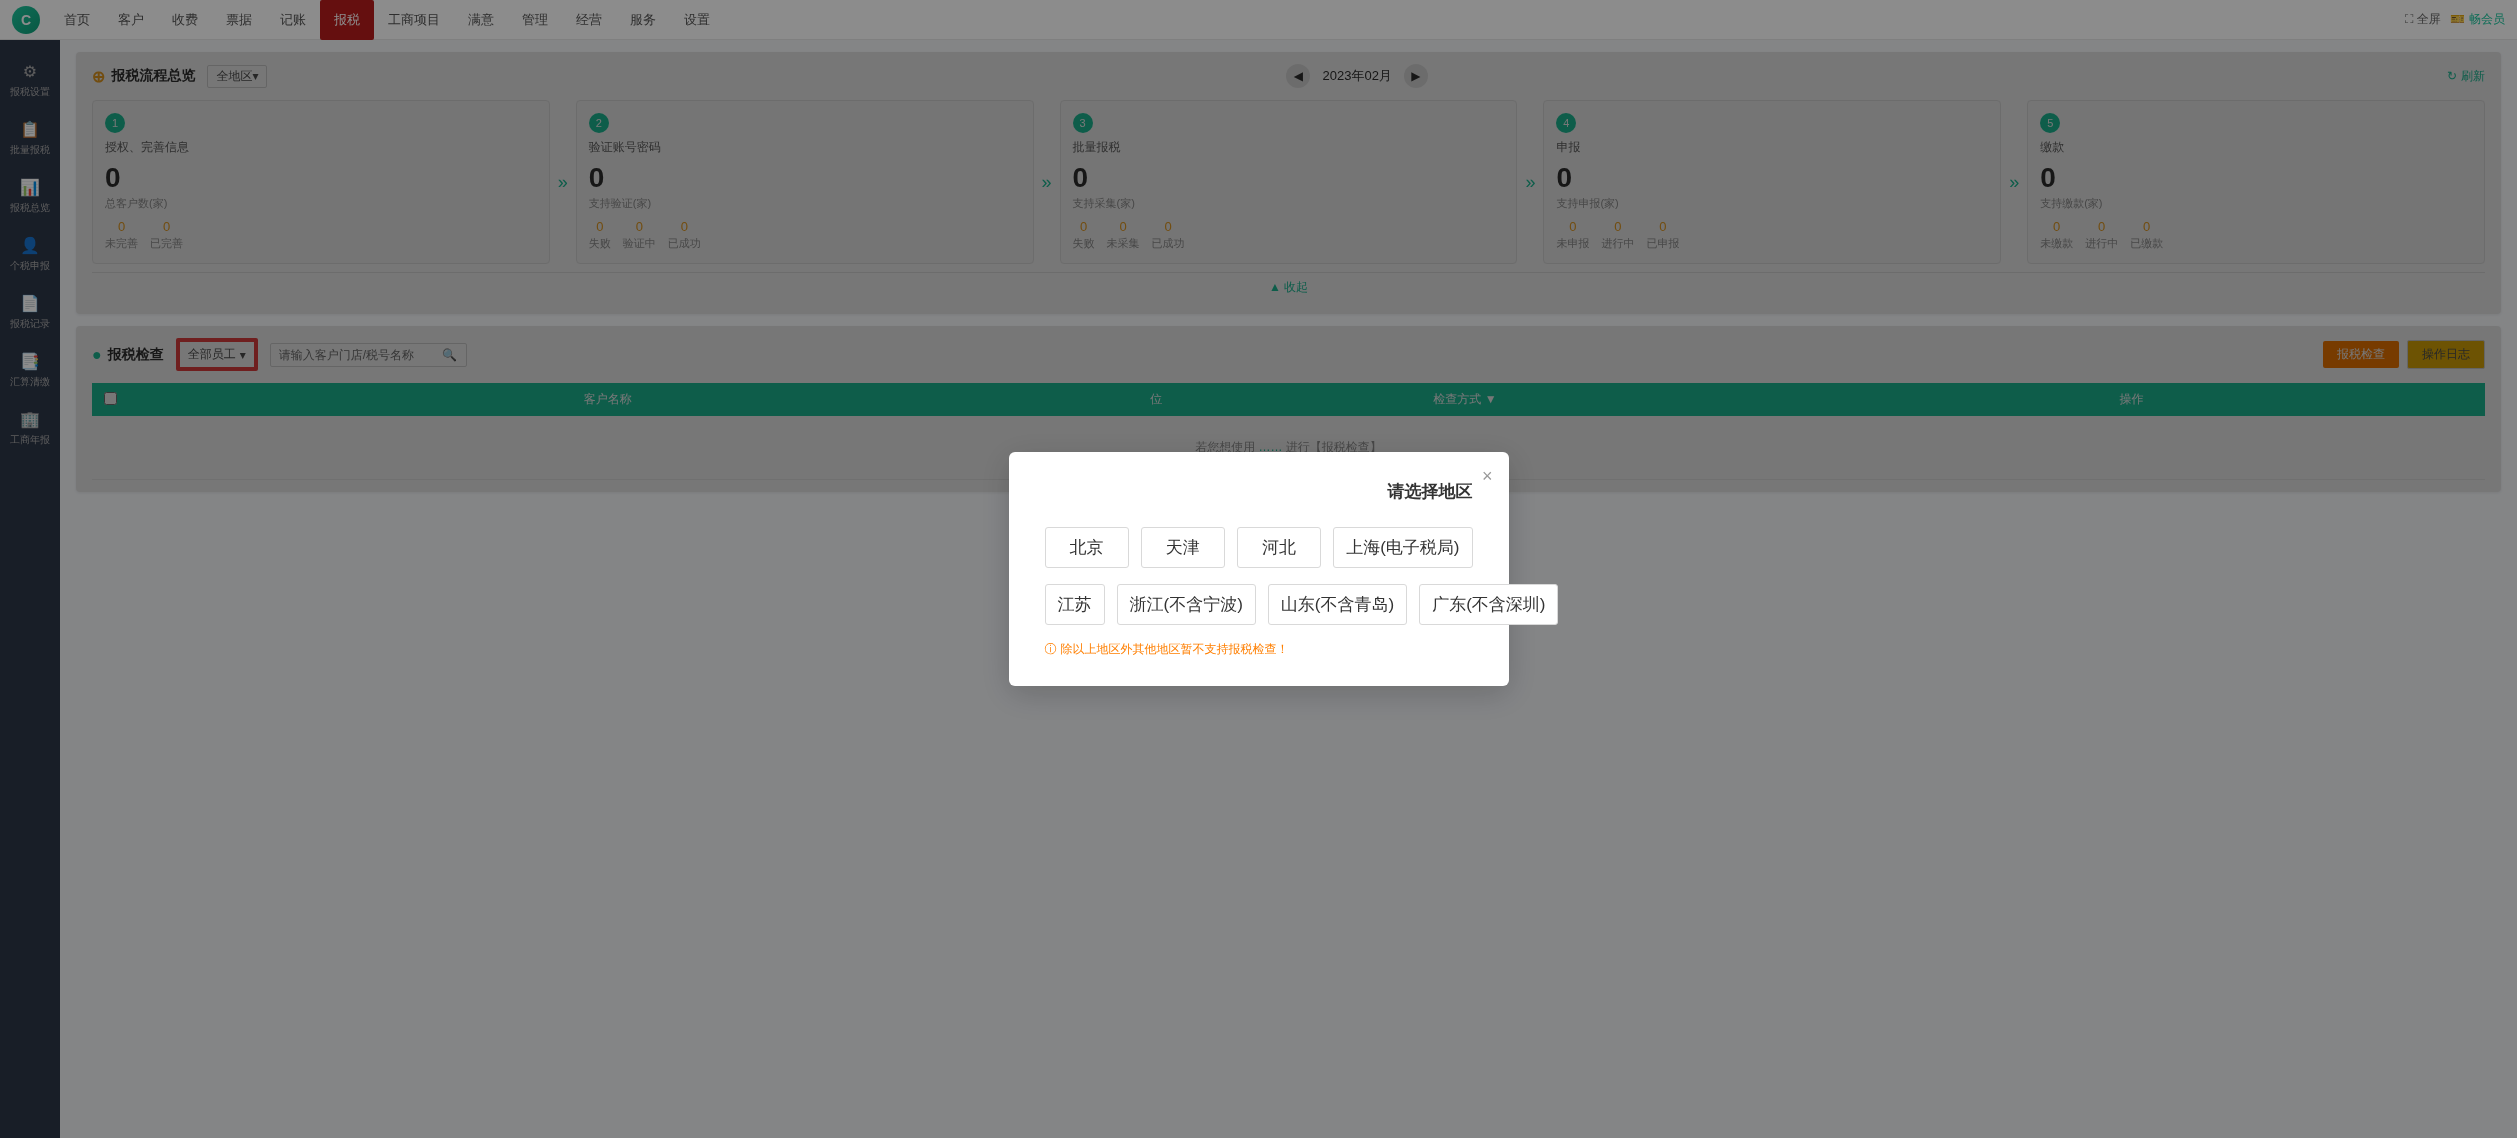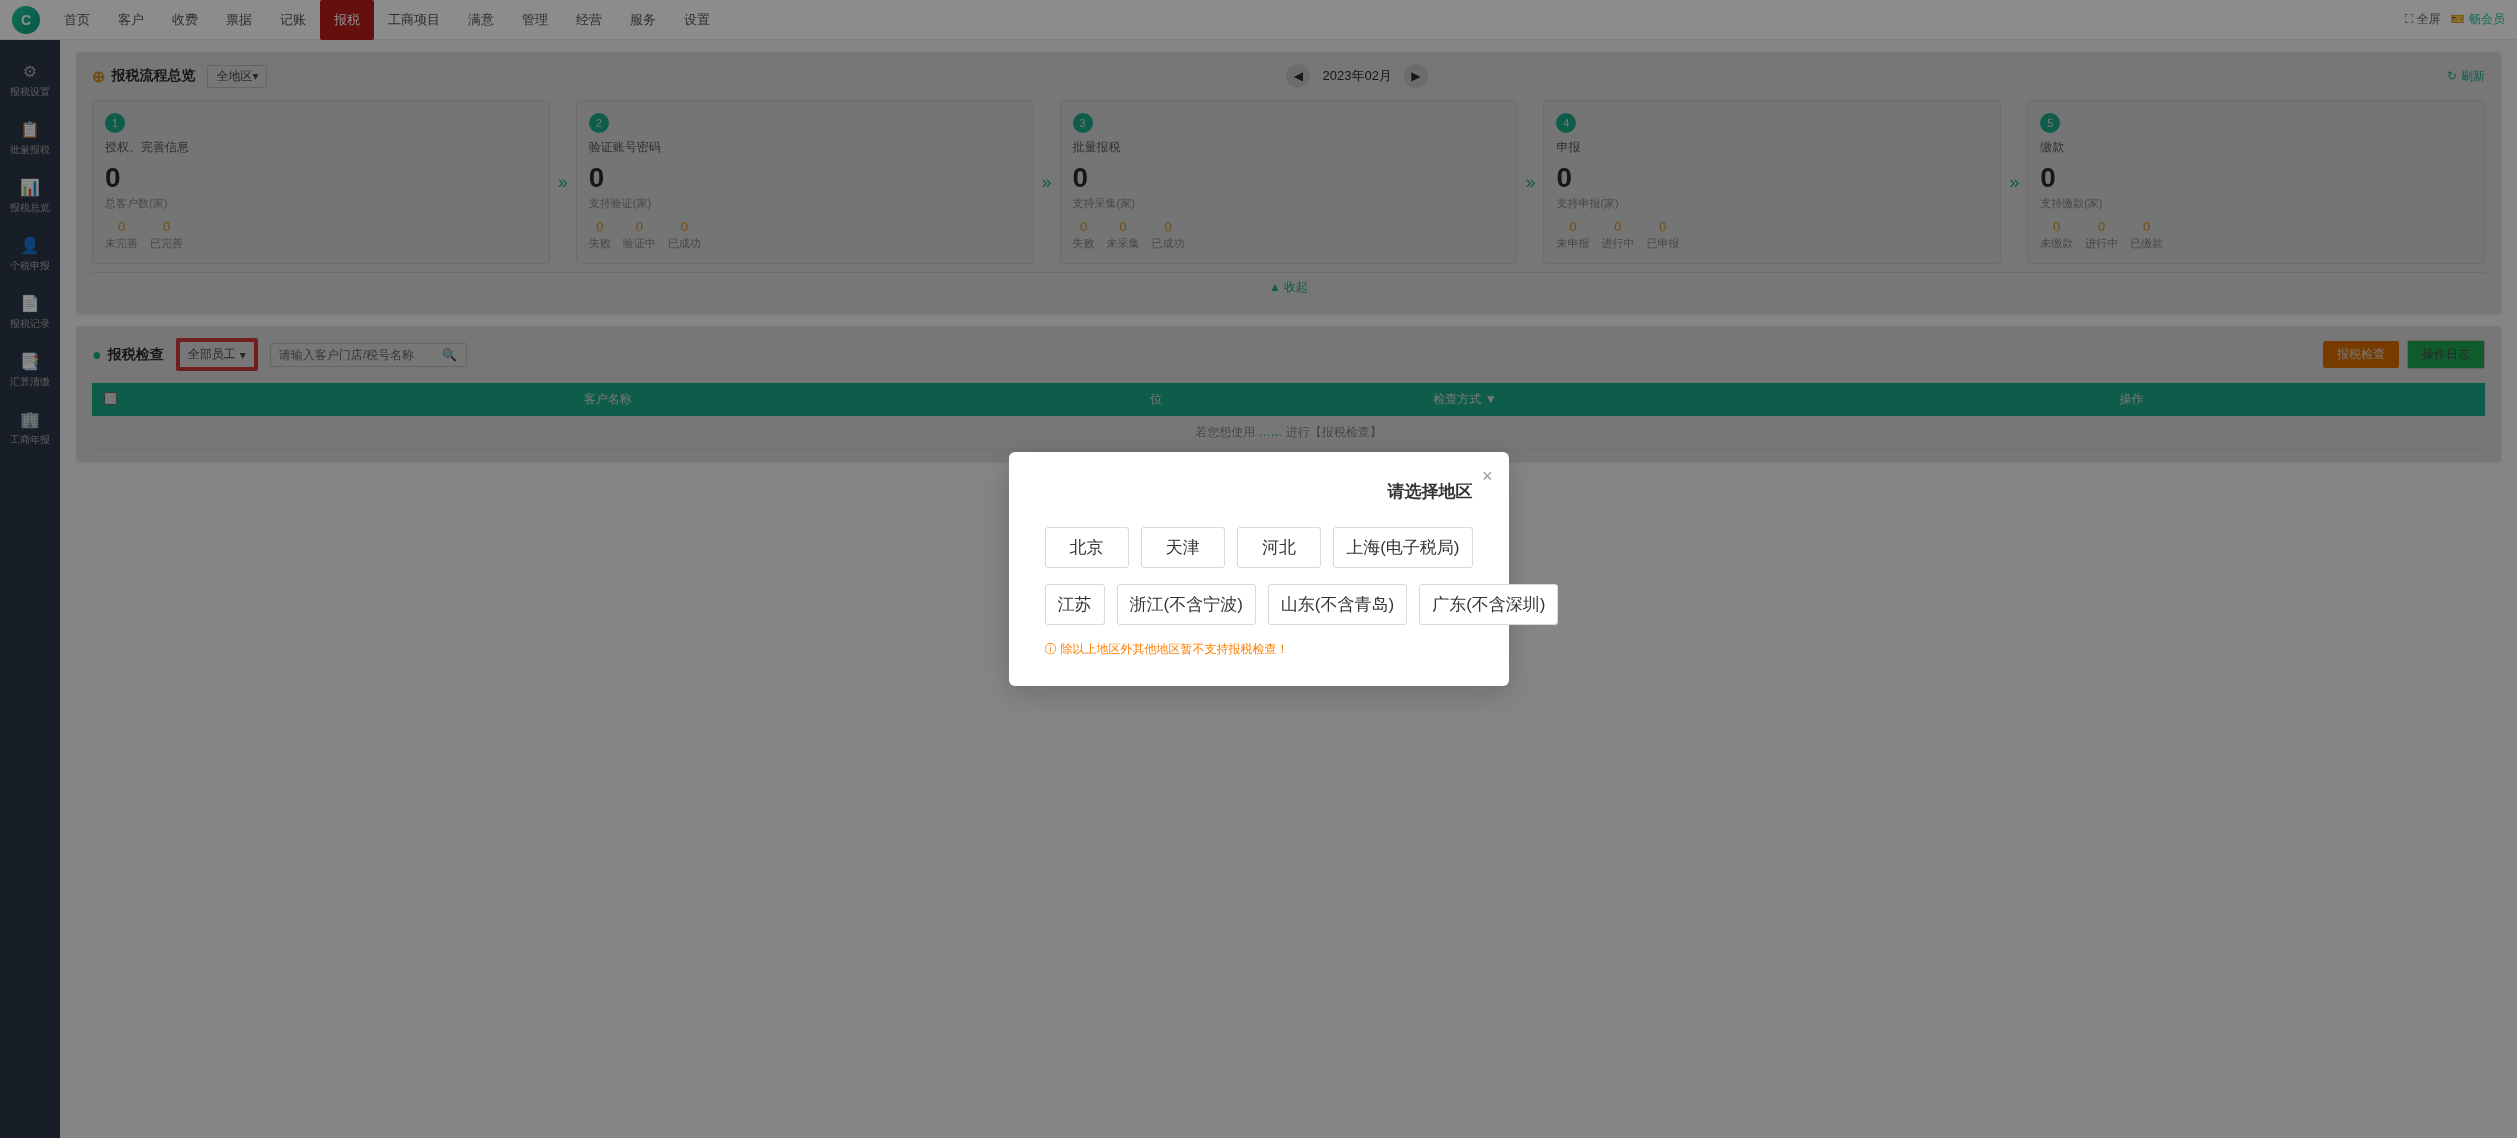--- a/index.html
+++ b/index.html
@@ -149,32 +149,32 @@
       font-size: 12px; display: flex; align-items: center; gap: 4px; background: #fff;
     }
     .search-box input {
       border: none; outline: none; font-size: 12px; width: 160px; color: #333;
     }
     .btn-primary {
       background: #ff7f00; color: #fff; border: none; border-radius: 2px;
       padding: 5px 14px; font-size: 12px; cursor: pointer;
     }
     .btn-default {
-      background: #22c55e; color: #555; border: 1px solid #d9d9d9; border-radius: 2px;
+      background: #eab308; color: #555; border: 1px solid #d9d9d9; border-radius: 2px;
       padding: 5px 14px; font-size: 12px; cursor: pointer;
     }
 
     
     .data-table { width: 100%; border-collapse: collapse; }
     .data-table th {
       background: #1ec8a0; color: #fff; padding: 8px 12px;
       font-size: 12px; font-weight: normal; text-align: left; border: none;
     }
     .data-table td {
-      padding: 8px 12px; font-size: 12px; border-bottom: 1px solid #f0f0f0;
+      padding: 23px 12px; font-size: 12px; border-bottom: 1px solid #f0f0f0;
     }
 
     .empty-tip {
       text-align: center; padding: 40px; color: #999; font-size: 13px;
     }
 
     
     .modal-overlay {
       position: fixed; top: 0; left: 0; right: 0; bottom: 0;
       background: rgba(0,0,0,0.45); z-index: 1000;

